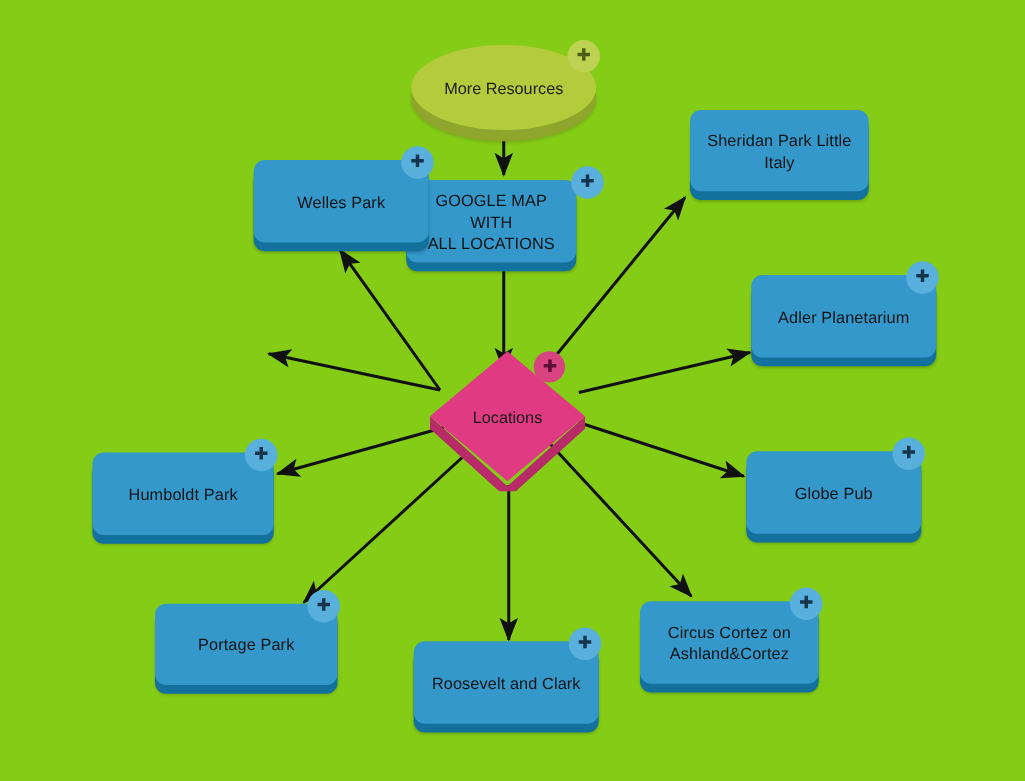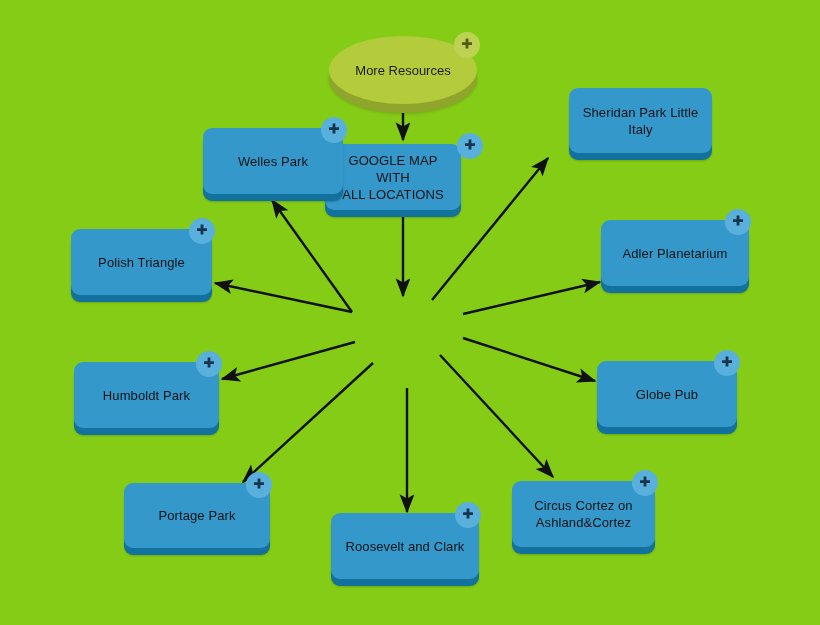--- a/index.html
+++ b/index.html
@@ -146,21 +146,21 @@
         <span>ALL LOCATIONS</span>
       </span>
     </div>
     <div class="plus-badge plus-blue" style="left:132px; top:-11px;">
       <svg width="16" height="16" viewBox="0 0 16 16" aria-hidden="true">
         <path d="M6.6 1.6h2.8v3.6h3.6v2.8H9.4v3.6H6.6V8H3V5.2h3.6z" fill="#16354c"></path>
       </svg>
     </div>
   </div>
 
-  <div class="node" style="left:569px; top:88px; width:143px; height:65px;">
+  <div class="node" style="left:552px; top:88px; width:143px; height:65px;">
     <div class="rect-node" style="width:143px; height:65px;">
       <span>
         <span>Sheridan Park Little</span><br>
         <span>Italy</span>
       </span>
     </div>
   </div>
 
   <div class="node" style="left:601px; top:220px; width:148px; height:66px;">
     <div class="rect-node" style="width:148px; height:66px;">
@@ -224,36 +224,42 @@
     <div class="rect-node" style="width:145px; height:66px;">
       <span>Humboldt Park</span>
     </div>
     <div class="plus-badge plus-blue" style="left:122px; top:-11px;">
       <svg width="16" height="16" viewBox="0 0 16 16" aria-hidden="true">
         <path d="M6.6 1.6h2.8v3.6h3.6v2.8H9.4v3.6H6.6V8H3V5.2h3.6z" fill="#16354c"></path>
       </svg>
     </div>
   </div>
 
-  <div class="node" style="left:71px; top:229px; width:141px; height:66px;">
-    <div class="rect-node" style="width:141px; height:66px;">
-      <span>Polish Triangle</span>
-    </div>
-    <div class="plus-badge plus-blue" style="left:118px; top:-11px;">
-      <svg width="16" height="16" viewBox="0 0 16 16" aria-hidden="true">
-        <path d="M6.6 1.6h2.8v3.6h3.6v2.8H9.4v3.6H6.6V8H3V5.2h3.6z" fill="#16354c"></path>
-      </svg>
-    </div>
-  </div>
 
   <div class="node" style="left:162px; top:128px; width:140px; height:66px;margin-left:41px;">
     <div class="rect-node" style="width:140px; height:66px;">
       <span>Welles Park</span>
     </div>
     <div class="plus-badge plus-blue" style="left:118px; top:-11px;">
       <svg width="16" height="16" viewBox="0 0 16 16" aria-hidden="true">
         <path d="M6.6 1.6h2.8v3.6h3.6v2.8H9.4v3.6H6.6V8H3V5.2h3.6z" fill="#16354c"></path>
       </svg>
     </div>
   </div>
 
+  <div class="node diamond-node" style="left:340px; top:281px; width:132px; height:112px;">
+    <svg class="diamond-shape" viewBox="0 0 132 112" width="132" height="112" xmlns="http://www.w3.org/2000/svg">
+
+      <path d="M4 52 L66 108 L128 52 L128 62 L66 118 L4 62 Z" fill="#b82a68"></path>
+
+      <path d="M66 0 L128 52 L66 104 L4 52 Z" fill="#e03a83"></path>
+    </svg>
+    <div class="diamond-label" style="height:104px;">
+      <span>Locations</span>
+    </div>
+    <div class="plus-badge plus-pink" style="left:87px; top:0px; width:25px; height:25px;">
+      <svg width="16" height="16" viewBox="0 0 16 16" aria-hidden="true">
+        <path d="M6.6 1.6h2.8v3.6h3.6v2.8H9.4v3.6H6.6V8H3V5.2h3.6z" fill="#5b0f30"></path>
+      </svg>
+    </div>
+  </div>
 
 </div>
 
 </body></html>

